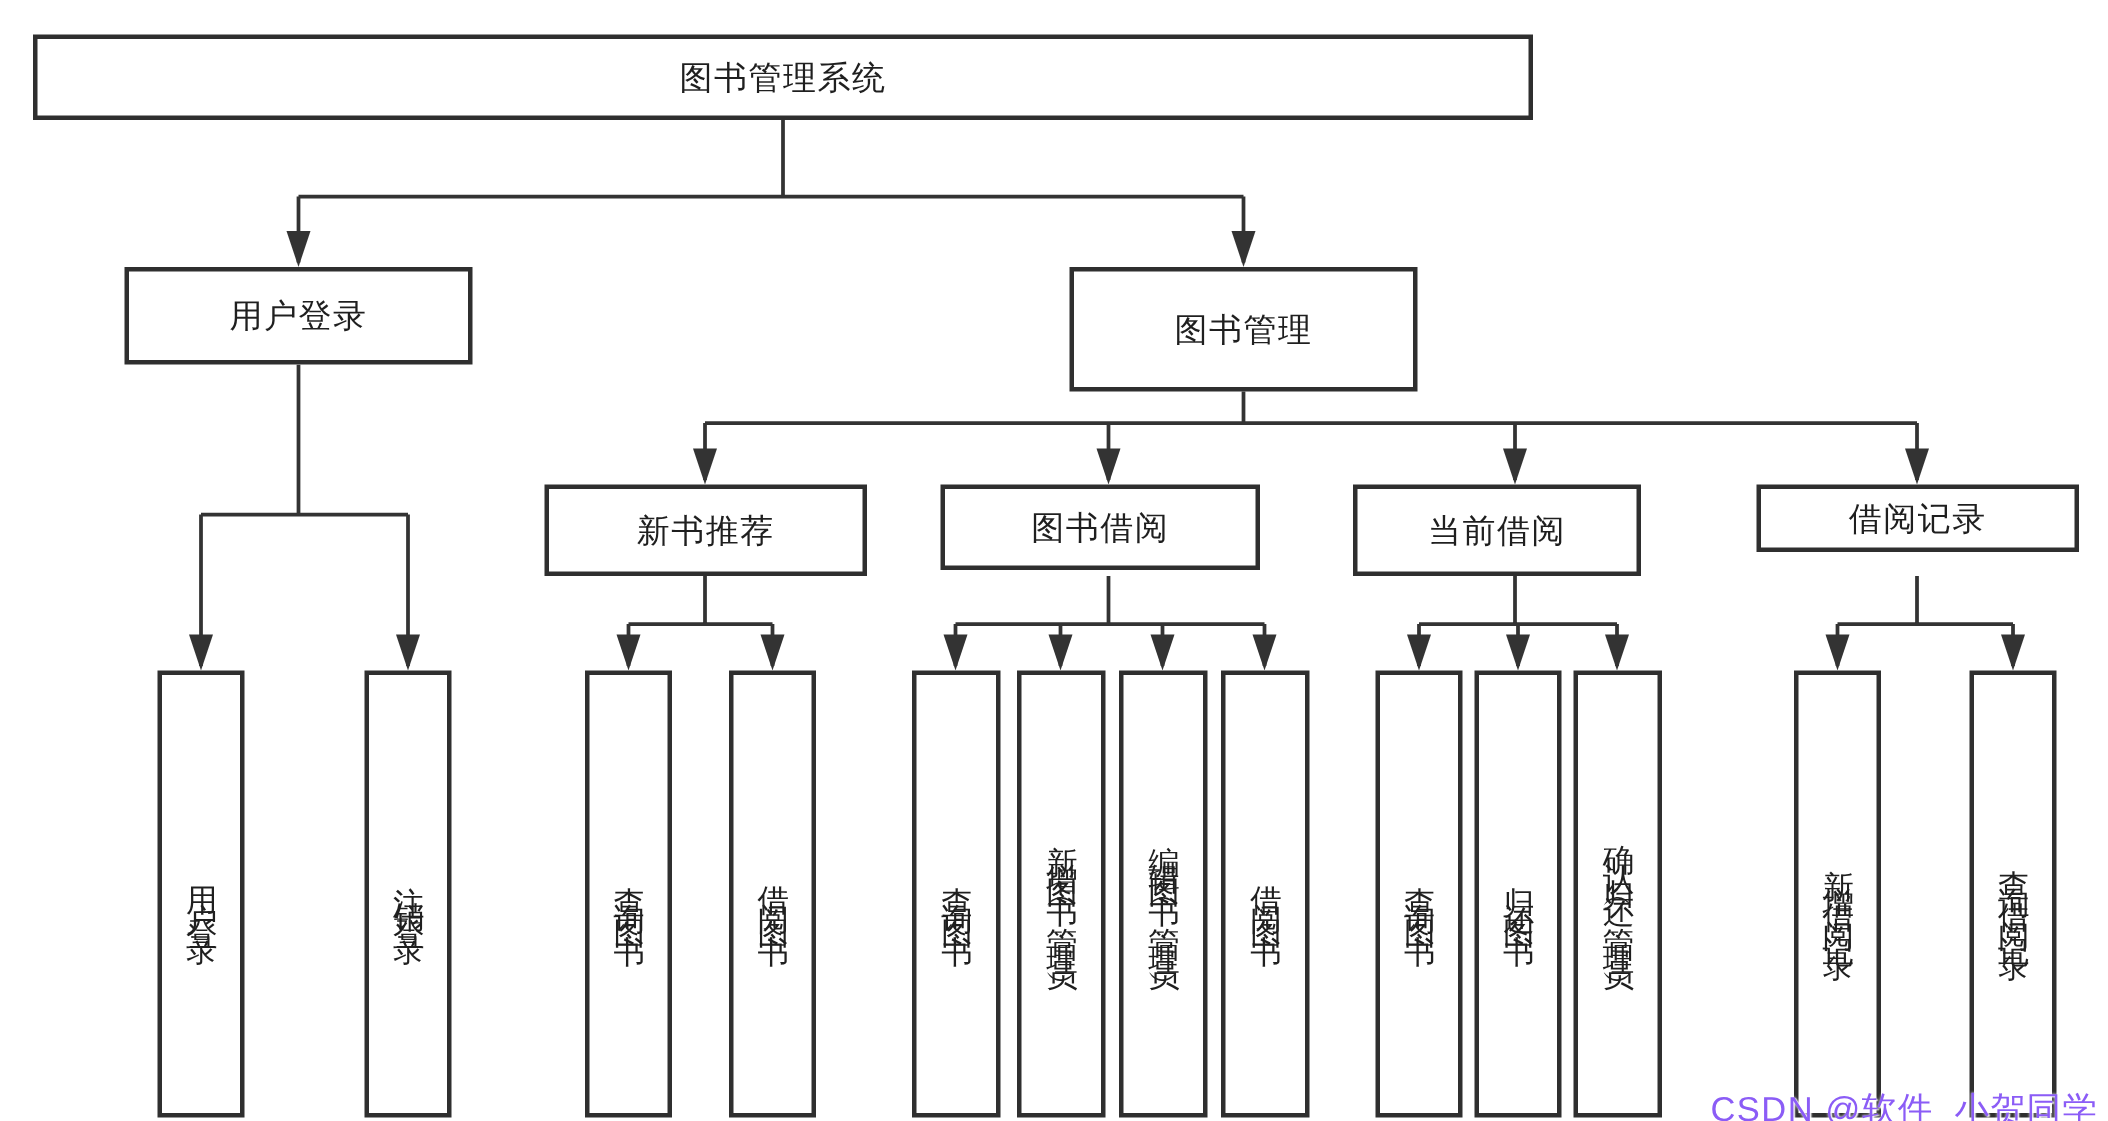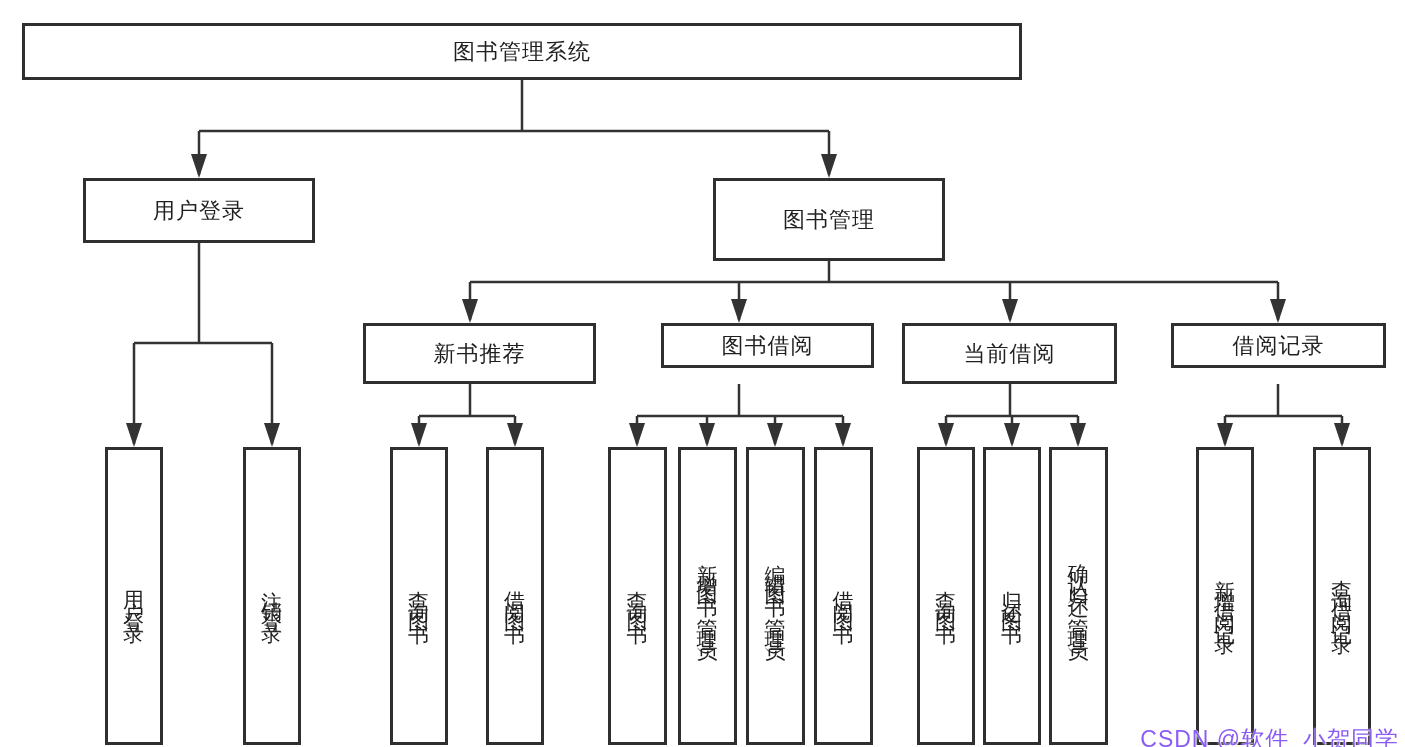--- a/index.html
+++ b/index.html
@@ -97,27 +97,27 @@
     <span>图书管理系统</span>
   </div>
 
   <div class="hbox" style="left:83px;top:168px;width:232px;height:65px">
     <span>用户登录</span>
   </div>
   <div class="hbox" style="left:713px;top:168px;width:232px;height:83px">
     <span>图书管理</span>
   </div>
 
-  <div class="hbox" style="left:363px;top:313px;width:233px;height:61px">
+  <div class="hbox" style="left:363px;top:313px;width:215px;height:61px">
     <span>新书推荐</span>
   </div>
-  <div class="hbox" style="left:661px;top:313px;width:213px;height:45px">
+  <div class="hbox" style="left:627px;top:313px;width:213px;height:57px">
     <span>图书借阅</span>
   </div>
-  <div class="hbox" style="left:902px;top:313px;width:215px;height:61px">
+  <div class="hbox" style="left:902px;top:313px;width:192px;height:61px">
     <span>当前借阅</span>
   </div>
   <div class="hbox" style="left:1171px;top:313px;width:215px;height:45px">
     <span>借阅记录</span>
   </div>
 
   <div class="vbox" style="left:105px;width:58px">
     <span class="vtext">用户登录</span>
   </div>
   <div class="vbox" style="left:243px;width:58px">

